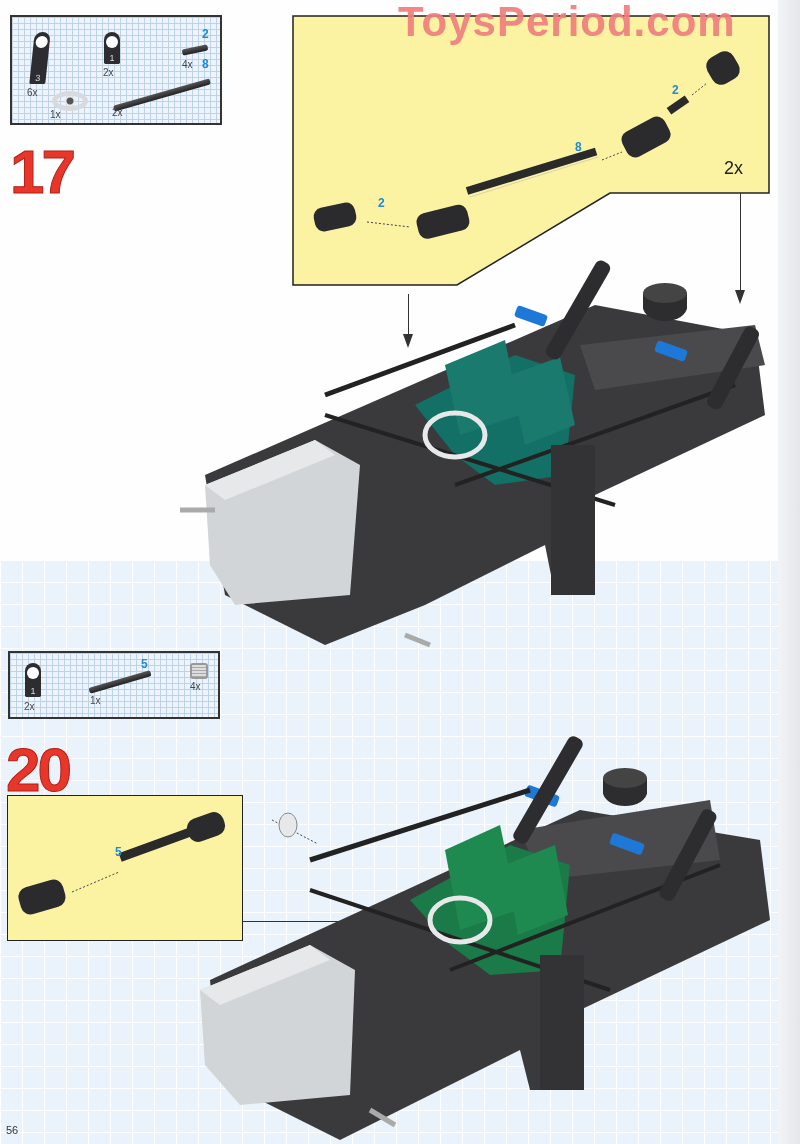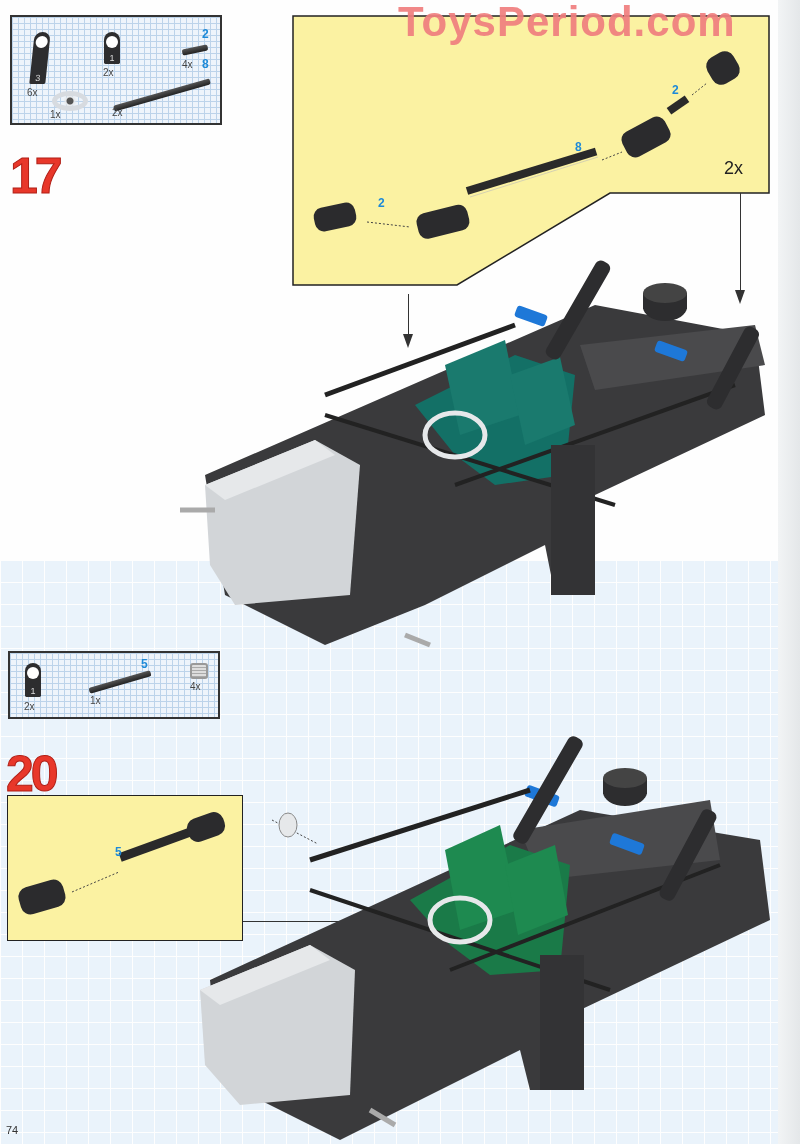--- a/index.html
+++ b/index.html
@@ -9,21 +9,21 @@
     background-color:#e9f3fb;
     background-image:linear-gradient(#ffffff 1px,transparent 1px),linear-gradient(90deg,#ffffff 1px,transparent 1px);
     background-size:22px 22px;opacity:.95;}
   .fade{position:absolute;left:0;top:420px;width:778px;height:160px;background:linear-gradient(#fefefe,rgba(254,254,254,0));}
   .right-edge{position:absolute;right:0;top:0;width:22px;height:1144px;background:linear-gradient(90deg,#f2f4f5,#e4e7e9);}
   .parts-box{position:absolute;border:2px solid #333;background-color:#eef4fb;
     background-image:linear-gradient(#bcd3ea 1px,transparent 1px),linear-gradient(90deg,#bcd3ea 1px,transparent 1px);
     background-size:6px 6px;}
   .qty{position:absolute;font-size:10px;color:#444;}
   .len{position:absolute;font-size:12px;font-weight:bold;color:#1e8ad8;}
-  .step-num{position:absolute;font-size:50px;font-weight:bold;color:#e8372a;letter-spacing:-3px;margin-top:11px;
+  .step-num{position:absolute;font-size:62px;font-weight:bold;color:#e8372a;letter-spacing:-3px;
     -webkit-text-stroke:1px #b01f16;}
   .callout{position:absolute;background:#fbf2a2;border:1.5px solid #222;}
   .watermark{position:absolute;left:398px;top:-2px;font-size:42px;font-weight:bold;color:#f07f7f;letter-spacing:1px;opacity:.92;}
   .mult{position:absolute;font-size:18px;color:#222;}
   .page-num{position:absolute;left:6px;top:1124px;font-size:11px;color:#333;}
   .part{position:absolute;}
   .liftarm{background:#2d2d2f;border-radius:11px 11px 2px 2px;}
   .liftarm .hole{position:absolute;left:50%;top:4px;width:12px;height:12px;margin-left:-6px;border-radius:50%;background:#fff;}
   .liftarm .lbl{position:absolute;bottom:1px;width:100%;text-align:center;font-size:9px;color:#ddd;}
   .axle{background:linear-gradient(#555,#222);border-radius:2px;}
@@ -178,14 +178,14 @@
     <rect x="480" y="85" width="16" height="100" rx="6" fill="#2d2d2f" transform="rotate(28 488 135)"></rect>
     <ellipse cx="260" cy="200" rx="30" ry="22" fill="none" stroke="#e6e8ea" stroke-width="5"></ellipse>
     <polygon points="0,270 110,225 155,250 150,375 40,385 5,345" fill="#d2d5d8"></polygon>
     <polygon points="0,270 110,225 130,240 20,285" fill="#e6e8ea"></polygon>
     <rect x="340" y="235" width="44" height="135" fill="#333335"></rect>
     <line x1="170" y1="390" x2="195" y2="405" stroke="#aaa" stroke-width="5"></line>
   </svg>
 
   <div class="watermark">ToysPeriod.com</div>
 
-  <div class="page-num">74</div>
+  <div class="page-num">56</div>
 </div>
 
 </body></html>

